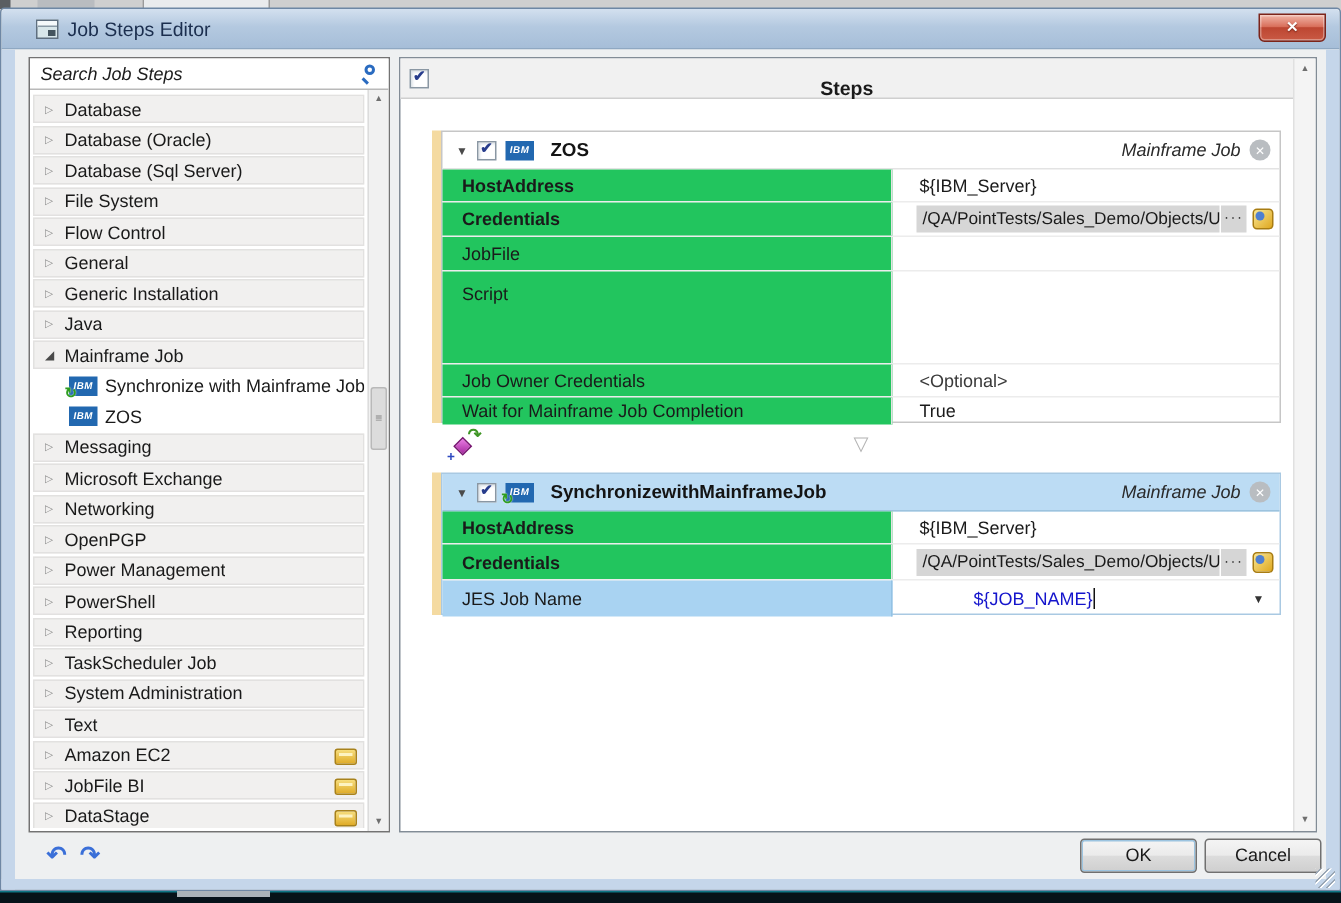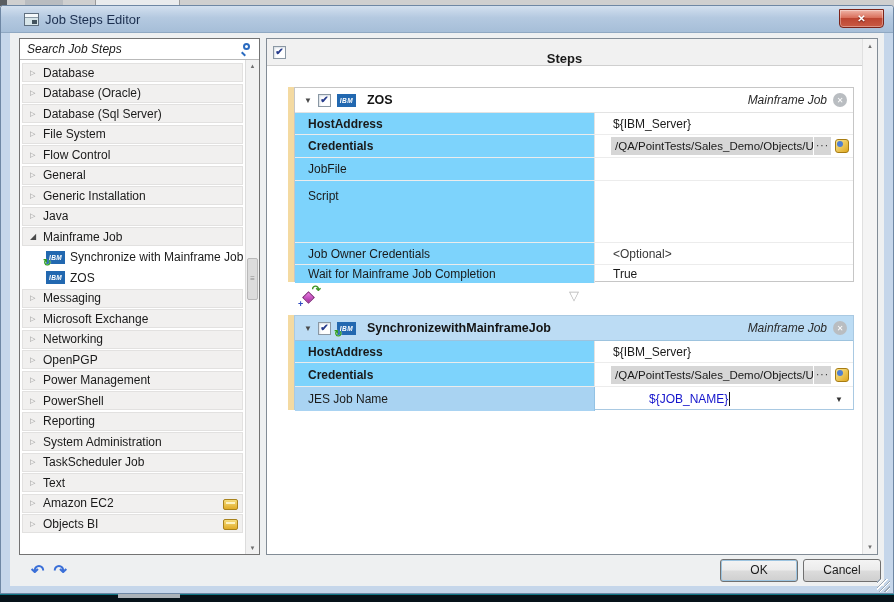--- a/index.html
+++ b/index.html
@@ -90,21 +90,21 @@
   .card-header { height:25px; display:flex; align-items:center; gap:6px; padding:0 6px 0 9px; border-bottom:1px solid #e3e3e3; }
   .card2 .card-header { background:#bcdcf4; border-bottom:1px solid #9dc3de; }
   .tri { font-size:8px; color:#4a4a4a; }
   .card-title { font-size:12.5px; font-weight:bold; color:#141414; }
   .card-type { margin-left:auto; font-size:12px; font-style:italic; color:#2a2a2a; }
   .step-close { width:14px; height:14px; border-radius:50%; background:#b9bdc1; color:#fff;
     font-size:8px; display:inline-flex; align-items:center; justify-content:center; }
 
   .prow { display:flex; border-bottom:1px solid #ececec; }
   .prow:last-child { border-bottom:none; }
-  .plabel { width:300px; background:#7dd3fc; border-right:1px solid #e2e2e2; font-size:12px;
+  .plabel { width:300px; background:#22c55e; border-right:1px solid #e2e2e2; font-size:12px;
     color:#1a1a1a; display:flex; align-items:center; padding-left:13px; white-space:nowrap; overflow:hidden; }
   .plabel.bold { font-weight:bold; }
   .pvalue { flex:1; display:flex; align-items:center; padding:0 4px 0 18px; font-size:12px; color:#1a1a1a; overflow:hidden; }
   .h22{height:22px} .h23{height:23px} .h24{height:24px} .h62{height:62px} .h18{height:18px}
   .prow.script .plabel { align-items:flex-start; padding-top:8px; }
 
   .pvalue.cred { padding-left:16px; }
   .credfield { flex:1; height:18px; line-height:18px; background:#d6d6d6; padding:0 4px;
     white-space:nowrap; overflow:hidden; font-size:11.5px; }
   .browse { width:17px; height:18px; line-height:17px; text-align:center; background:#d6d6d6;
@@ -243,38 +243,43 @@
       <div class="trow cat">
           <span class="exp">▷</span>
           <span class="tlabel">PowerShell</span>
         </div>
       <div class="trow cat">
           <span class="exp">▷</span>
           <span class="tlabel">Reporting</span>
         </div>
       <div class="trow cat">
           <span class="exp">▷</span>
+          <span class="tlabel">TaskScheduler Job</span>
+        </div>
+      <div class="trow cat">
+          <span class="exp">▷</span>
           <span class="tlabel">System Administration</span>
-        </div>
-      <div class="trow cat">
-          <span class="exp">▷</span>
-          <span class="tlabel">TaskScheduler Job</span>
         </div>
       <div class="trow cat">
           <span class="exp">▷</span>
           <span class="tlabel">Text</span>
         </div>
       <div class="trow cat">
           <span class="exp">▷</span>
           <span class="tlabel">Amazon EC2</span>
           <span class="badge"></span>
         </div>
       <div class="trow cat">
           <span class="exp">▷</span>
-          <span class="tlabel">Objects BI</span>
+          <span class="tlabel">JobFile BI</span>
+          <span class="badge"></span>
+        </div>
+      <div class="trow cat">
+          <span class="exp">▷</span>
+          <span class="tlabel">DataStage</span>
           <span class="badge"></span>
         </div>
     </div>
 
     <div class="tree-scroll">
       <div class="sarrow up">▲</div>
       <div class="tree-thumb"></div>
       <div class="sarrow dn">▼</div>
     </div>
   </div>

